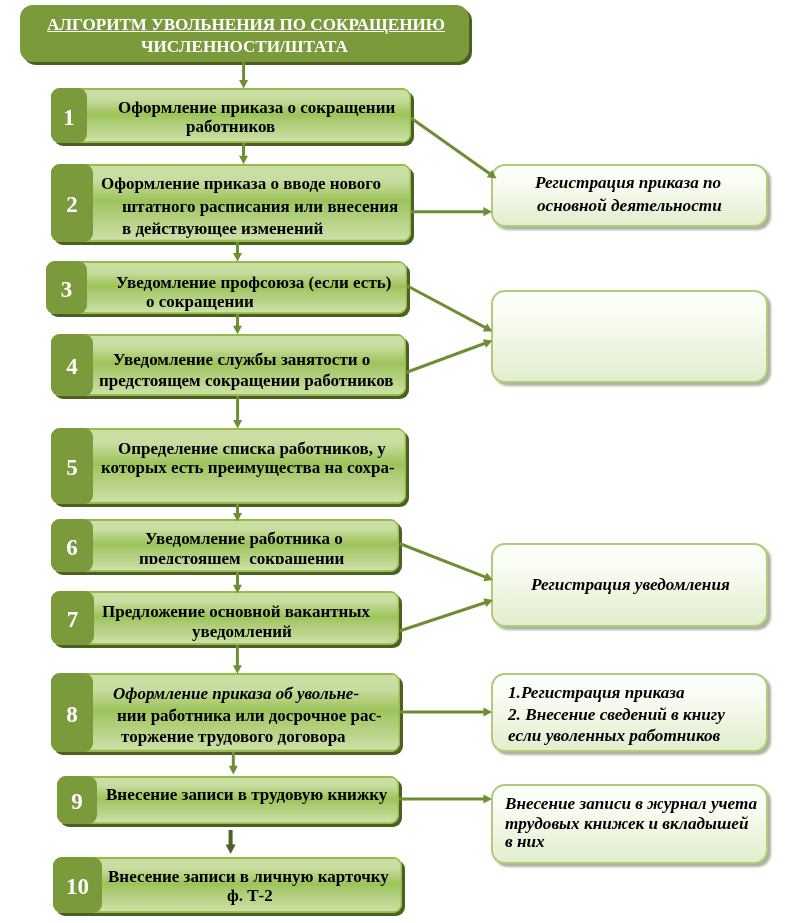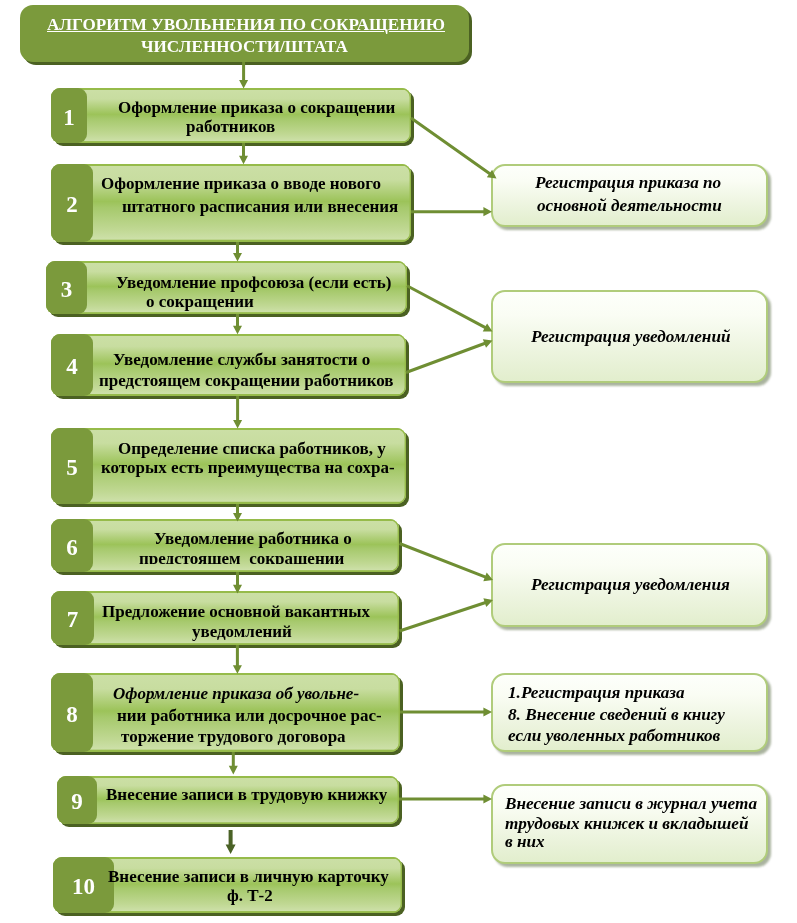--- a/index.html
+++ b/index.html
@@ -54,20 +54,21 @@
   </div>
   <div class="sline" style="left:117.8px;top:112.6px;">Оформление приказа о сокращении</div>
   <div class="sline" style="left:185.8px;top:131.6px;">работников</div>
   <div class="shadow" style="left:54px;top:167px;width:360px;height:78px;border-radius:9px;"></div>
   <div class="sbody" style="left:51px;top:164px;width:360px;height:78px;"></div>
   <div class="badge" style="left:51px;top:164px;width:42px;height:78px;">
     <span>2</span>
   </div>
   <div class="sline" style="left:101.4px;top:189.2px;">Оформление приказа о вводе нового</div>
   <div class="sline" style="left:121.6px;top:211.7px;">штатного расписания или внесения</div>
+  <div class="sline" style="left:121.6px;top:233.8px;">в действующее изменений</div>
   <div class="shadow" style="left:49px;top:264px;width:361px;height:53px;border-radius:9px;"></div>
   <div class="sbody" style="left:46px;top:261px;width:361px;height:53px;"></div>
   <div class="badge" style="left:46px;top:261px;width:41px;height:53px;">
     <span>3</span>
   </div>
   <div class="sline" style="left:116.3px;top:288.2px;">Уведомление профсоюза (если есть)</div>
   <div class="sline" style="left:146.2px;top:307.1px;">о сокращении</div>
   <div class="shadow" style="left:54px;top:337px;width:355px;height:62px;border-radius:9px;"></div>
   <div class="sbody" style="left:51px;top:334px;width:355px;height:62px;"></div>
   <div class="badge" style="left:51px;top:334px;width:42px;height:62px;">
@@ -80,21 +81,21 @@
   <div class="badge" style="left:51px;top:428px;width:42px;height:76px;">
     <span>5</span>
   </div>
   <div class="sline" style="left:117.5px;top:453.8px;">Определение списка работников, у</div>
   <div class="sline" style="left:100.9px;top:472.7px;">которых есть преимущества на сохра-</div>
   <div class="shadow" style="left:54px;top:522px;width:348px;height:53px;border-radius:9px;"></div>
   <div class="sbody" style="left:51px;top:519px;width:348px;height:53px;"></div>
   <div class="badge" style="left:51px;top:519px;width:42px;height:53px;">
     <span>6</span>
   </div>
-  <div class="sline" style="left:154px;top:544.4px;">Уведомление работника о</div>
+  <div class="sline" style="left:145px;top:544.4px;">Уведомление работника о</div>
   <div class="sline" style="left:139.0px;top:564.1px;clip-path:inset(0 0 15.3px 0);">предстоящем  сокращении</div>
   <div class="shadow" style="left:54px;top:594px;width:348px;height:54px;border-radius:9px;"></div>
   <div class="sbody" style="left:51px;top:591px;width:348px;height:54px;"></div>
   <div class="badge" style="left:51px;top:591px;width:43px;height:54px;">
     <span>7</span>
   </div>
   <div class="sline" style="left:102.0px;top:617.0px;">Предложение основной вакантных</div>
   <div class="sline" style="left:192.4px;top:637.0px;">уведомлений</div>
   <div class="shadow" style="left:54px;top:676px;width:349px;height:79px;border-radius:9px;"></div>
   <div class="sbody" style="left:51px;top:673px;width:349px;height:79px;"></div>
@@ -105,39 +106,38 @@
   <div class="sline" style="left:117.3px;top:721.0px;">нии работника или досрочное рас-</div>
   <div class="sline" style="left:120.9px;top:741.9px;">торжение трудового договора</div>
   <div class="shadow" style="left:60px;top:779px;width:342px;height:48px;border-radius:9px;"></div>
   <div class="sbody" style="left:57px;top:776px;width:342px;height:48px;"></div>
   <div class="badge" style="left:57px;top:776px;width:40px;height:48px;">
     <span>9</span>
   </div>
   <div class="sline" style="left:106.0px;top:799.8px;">Внесение записи в трудовую книжку</div>
   <div class="shadow" style="left:56px;top:860px;width:349px;height:55.5px;border-radius:9px;"></div>
   <div class="sbody" style="left:53px;top:857px;width:349px;height:55.5px;"></div>
-  <div class="badge" style="left:53px;top:857px;width:61px;height:55.5px;">
+  <div class="badge" style="left:53px;top:857px;width:49px;height:55.5px;">
     <span>10</span>
   </div>
   <div class="sline" style="left:108.0px;top:882.0px;">Внесение записи в личную карточку</div>
   <div class="sline" style="left:226.5px;top:900.7px;">ф. Т-2</div>
   <div class="rshadow" style="left:493.5px;top:166.5px;width:277px;height:63px;"></div>
   <div class="rbox" style="left:491px;top:164px;width:277px;height:63px;"></div>
   <div class="oline" style="left:535.0px;top:187.9px;">Регистрация приказа по</div>
   <div class="oline" style="left:537.3px;top:210.5px;">основной деятельности</div>
   <div class="rshadow" style="left:493.5px;top:292.5px;width:277px;height:93px;"></div>
   <div class="rbox" style="left:491px;top:290px;width:277px;height:93px;"></div>
-  <div class="oline" style="left:530.6px;top:342.0px;">Регистрация уведомлений</div>
   <div class="rshadow" style="left:493.5px;top:545.5px;width:277px;height:84px;"></div>
   <div class="rbox" style="left:491px;top:543px;width:277px;height:84px;"></div>
   <div class="oline" style="left:530.6px;top:590.0px;">Регистрация уведомления</div>
   <div class="rshadow" style="left:493.5px;top:675.5px;width:277px;height:79px;"></div>
   <div class="rbox" style="left:491px;top:673px;width:277px;height:79px;"></div>
   <div class="oline" style="left:507.9px;top:697.7px;">1.Регистрация приказа</div>
-  <div class="oline" style="left:507.9px;top:719.7px;">8. Внесение сведений в книгу</div>
+  <div class="oline" style="left:507.9px;top:719.7px;">2. Внесение сведений в книгу</div>
   <div class="oline" style="left:507.9px;top:741.4px;">если уволенных работников</div>
   <div class="rshadow" style="left:493.5px;top:786.5px;width:277px;height:80px;"></div>
   <div class="rbox" style="left:491px;top:784px;width:277px;height:80px;"></div>
   <div class="oline" style="left:505.2px;top:808.7px;">Внесение записи в журнал учета</div>
   <div class="oline" style="left:504.5px;top:828.9px;">трудовых книжек и вкладышей</div>
   <div class="oline" style="left:504.5px;top:846.7px;">в них</div>
 
   <svg id="arrows" viewBox="0 0 797 923">
     <path d="M 242.1 62 L 245.1 62 L 245.1 80.0 L 248.1 80.0 L 243.6 88.6 L 239.1 80.0 L 242.1 80.0 Z" fill="#6f8e33"></path>
     <path d="M 242.0 143 L 245.0 143 L 245.0 155.70000000000002 L 248.0 155.70000000000002 L 243.5 164.3 L 239.0 155.70000000000002 L 242.0 155.70000000000002 Z" fill="#6f8e33"></path>

